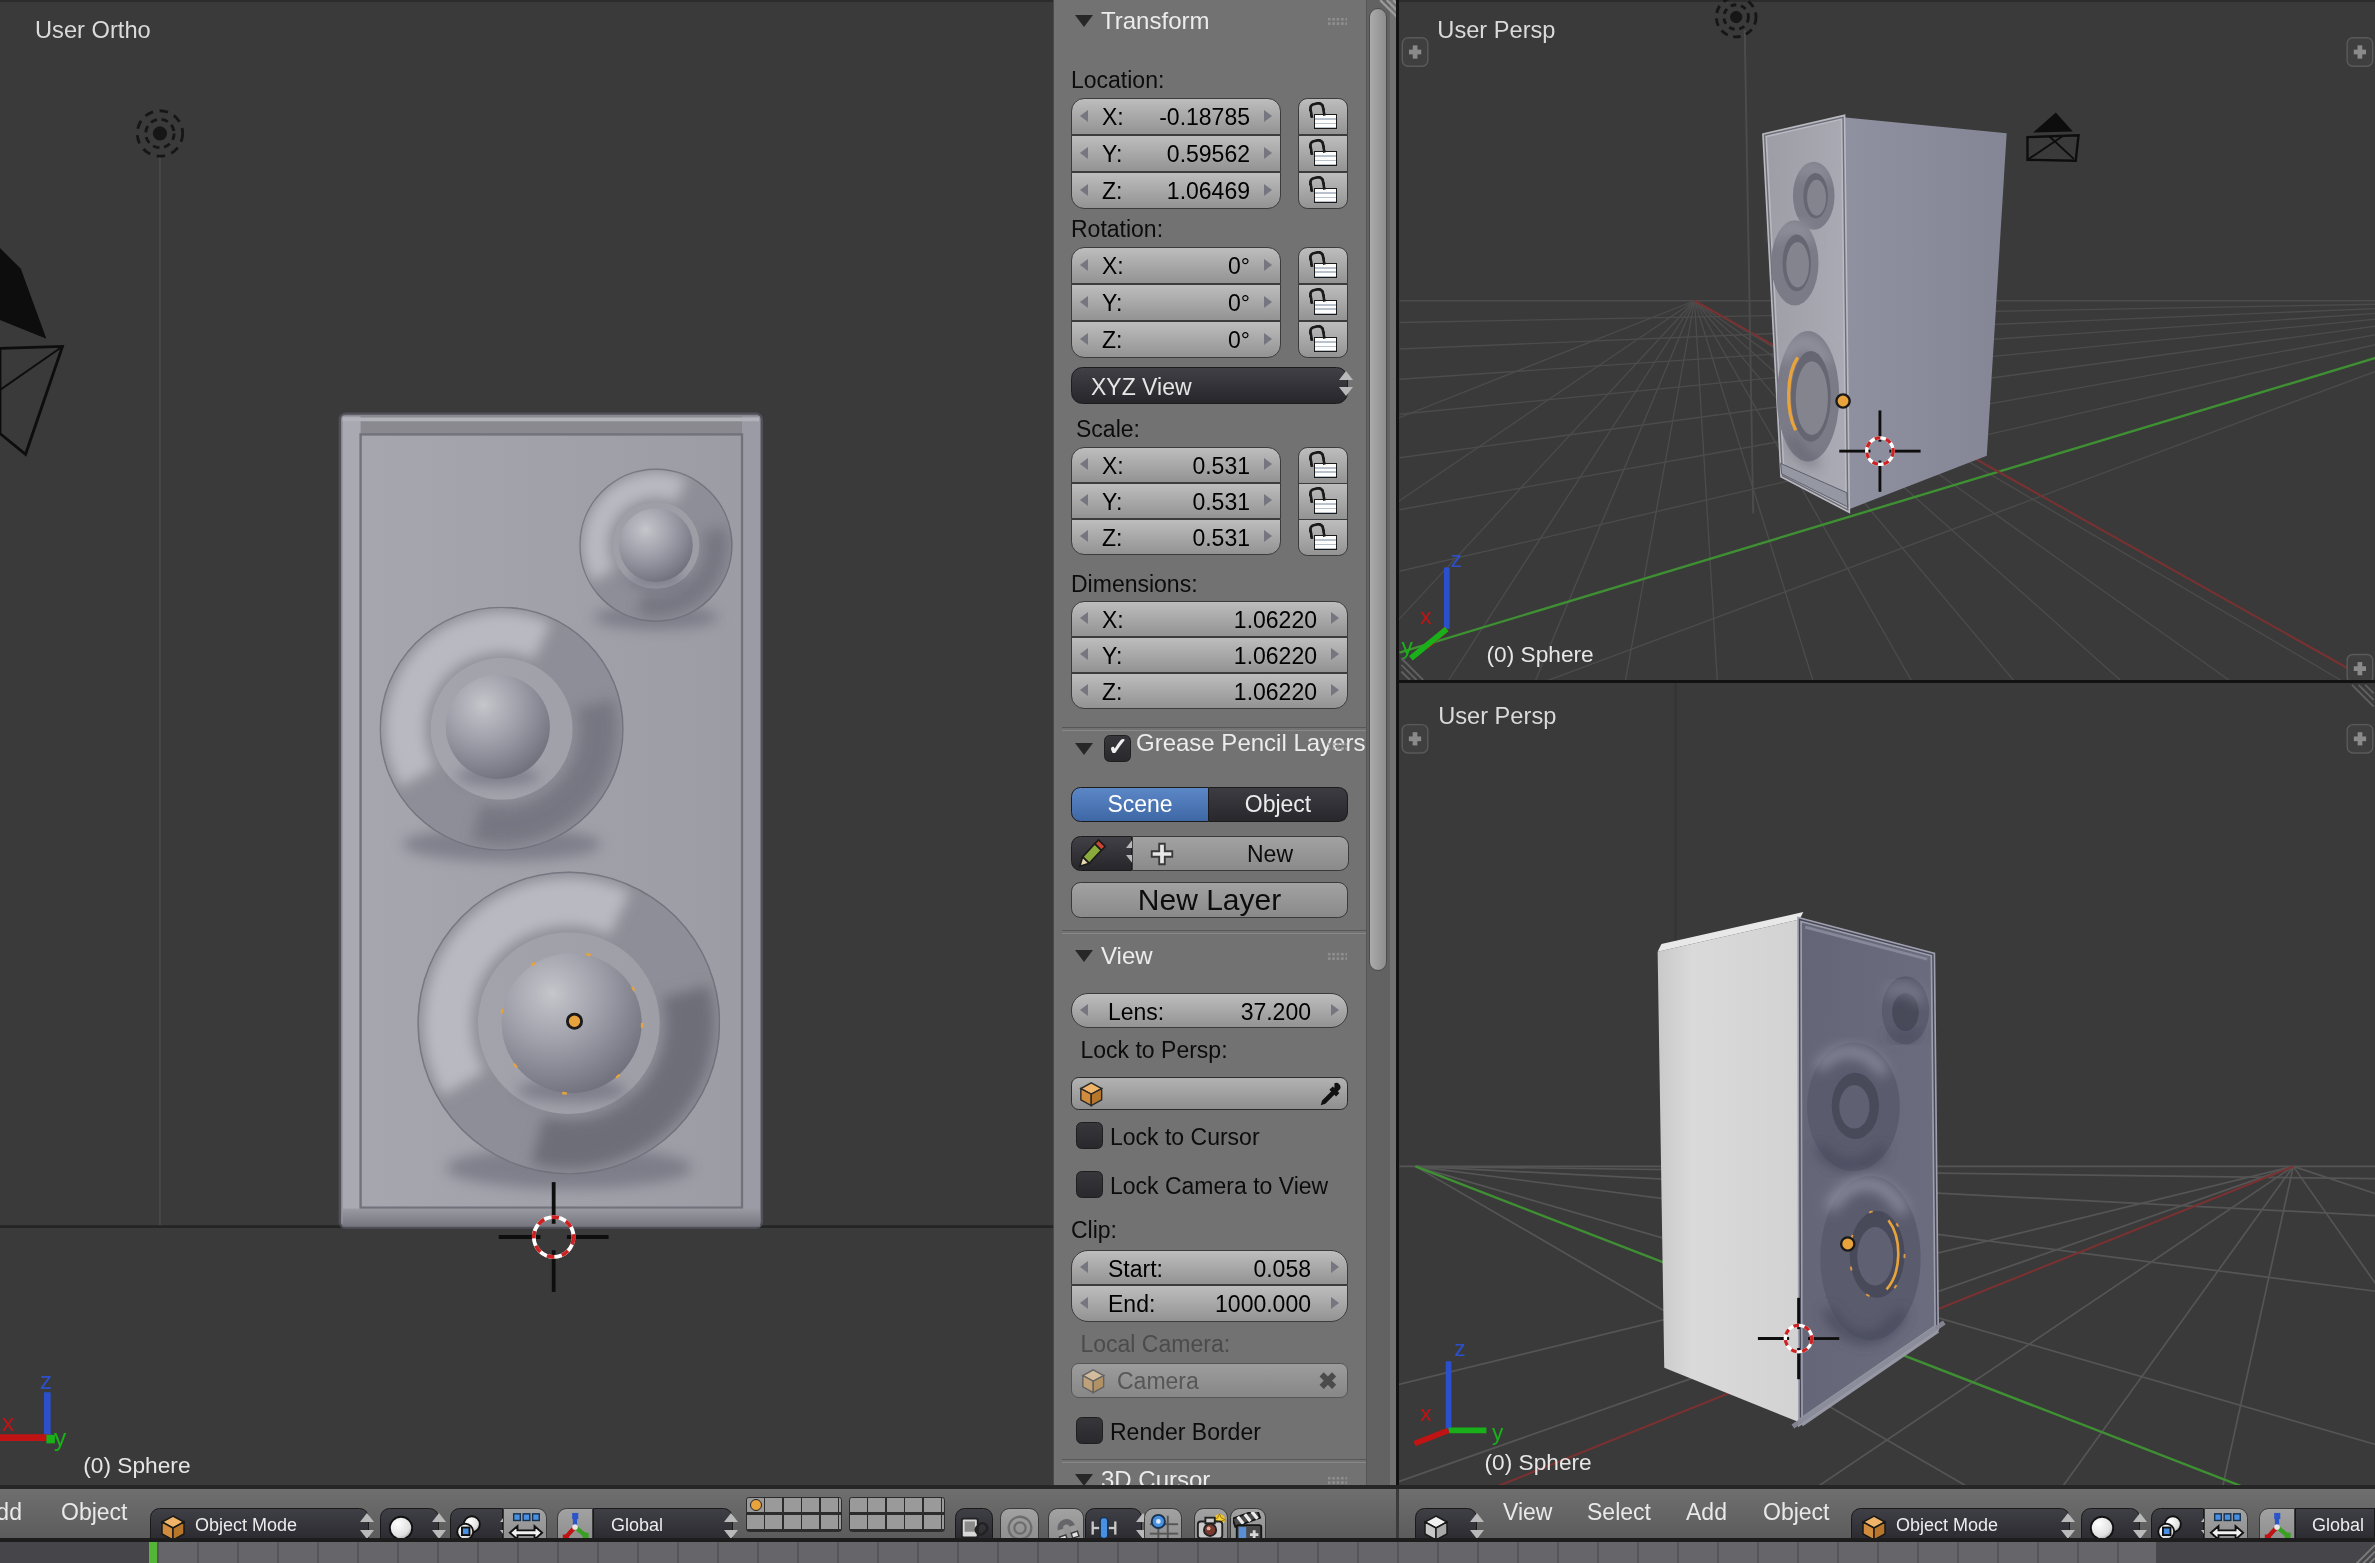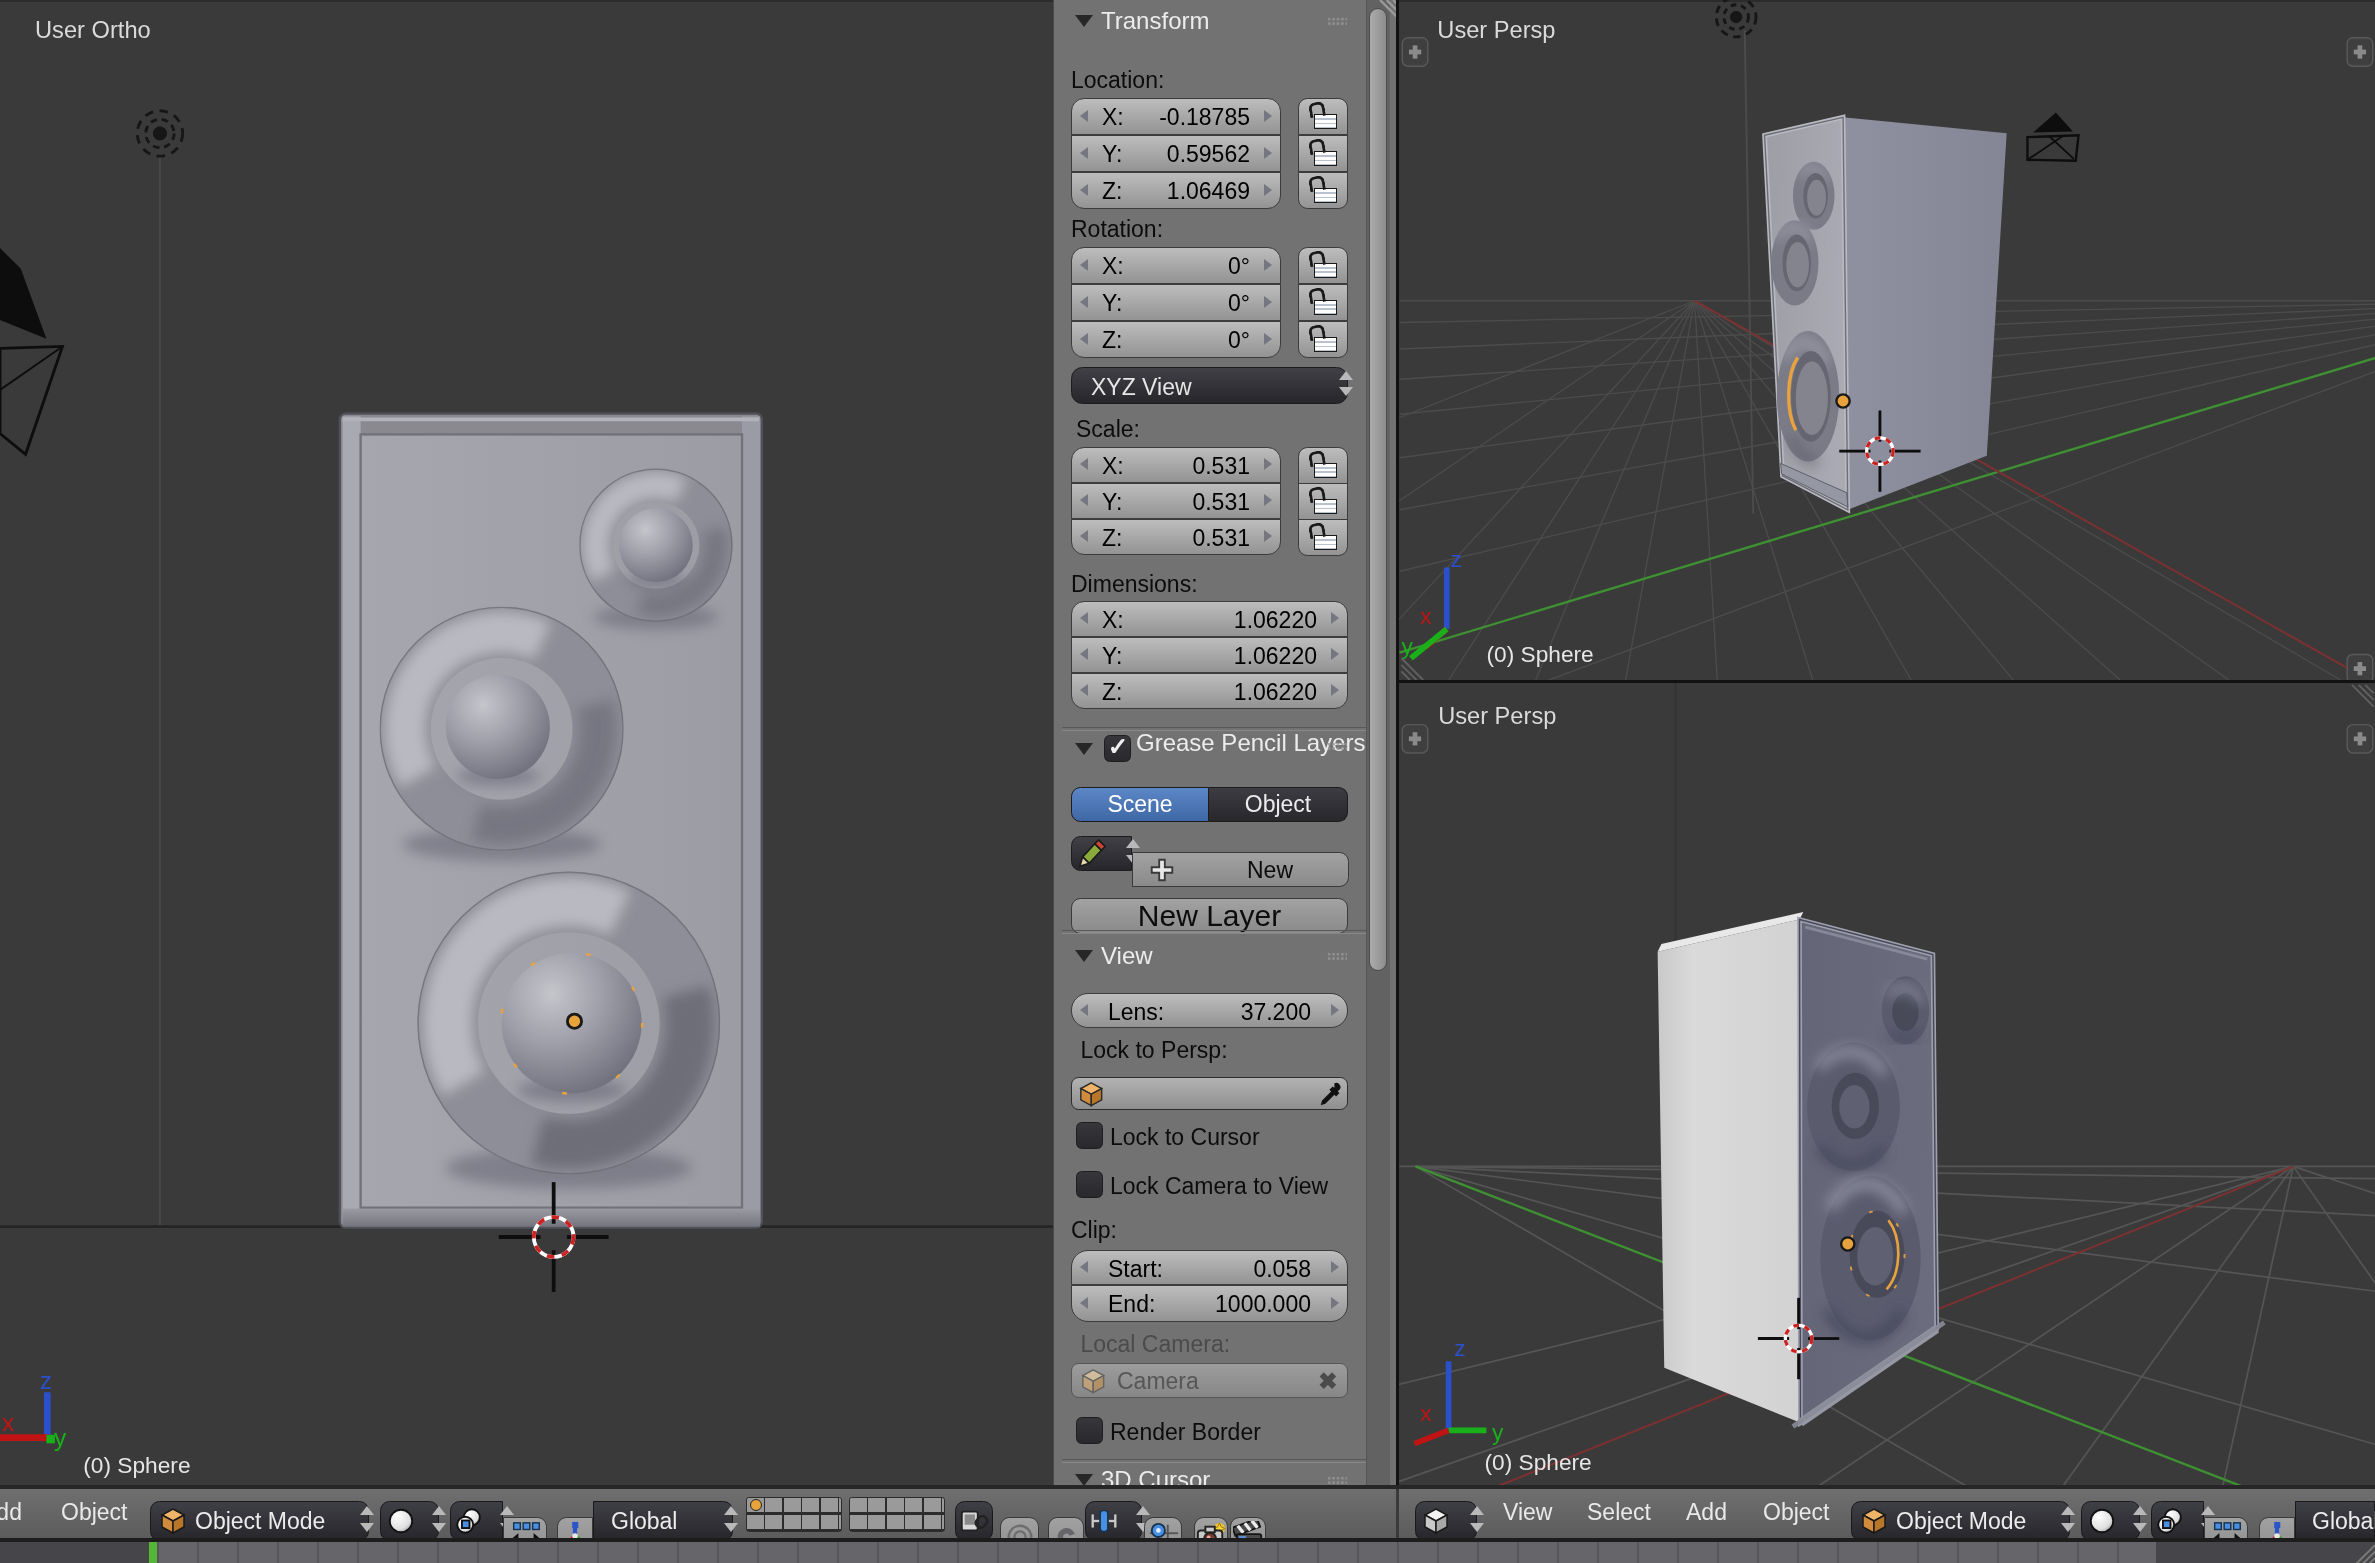--- a/index.html
+++ b/index.html
@@ -37,23 +37,23 @@
   .sep{position:absolute;left:7.6px;width:314px;height:1.9px;border-top:0.9px solid #585858;border-bottom:0.9px solid #888;}
   .lock{position:absolute;width:50px;height:37px;background:linear-gradient(#bdbdbd,#939393);
     border:0.9px solid #3c3c3c;box-sizing:border-box;}
   .lock:before{content:"";position:absolute;left:15px;top:15px;width:21px;height:13.2px;
     background:repeating-linear-gradient(#fdfdfd 0 2.8px,#b9c2cc 2.8px 4.7px);border:1.9px solid #1a1a1a;}
   .lock:after{content:"";position:absolute;left:9.5px;top:2.8px;width:10.4px;height:12.3px;
     border:3.3px solid #1a1a1a;border-bottom:none;border-radius:6.6px 6.6px 0 0;
     transform:rotate(-10deg);background:transparent;}
   
   .hdr{position:absolute;top:1489px;height:49px;background:linear-gradient(#6f6f6f,#5c5c5c);}
-  .hbtn{position:absolute;top:12px;height:40px;background:linear-gradient(#3f3f46,#26262b);
-    border:0.9px solid #191919;border-radius:9.5px;box-sizing:border-box;color:#ececec;font-size:23px;}
-  .hlight{background:linear-gradient(#a2a2a2,#8a8a8a);border:0.9px solid #3a3a3a;margin-top:16px;}
+  .hbtn{position:absolute;top:19px;height:40px;background:linear-gradient(#3f3f46,#26262b);
+    border:0.9px solid #191919;border-radius:9.5px;box-sizing:border-box;color:#ececec;font-size:18px;}
+  .hlight{background:linear-gradient(#a2a2a2,#8a8a8a);border:0.9px solid #3a3a3a;}
   .htxt{position:absolute;top:9.5px;color:#e9e9e9;font-size:23px;}
   .lgrid{position:absolute;top:7.6px;width:96px;height:35px;background:#9a9a9a;
     border:1.9px solid #2c2c2c;border-radius:2.8px;box-sizing:border-box;
     background-image:repeating-linear-gradient(90deg, transparent 0 16.7px, #2c2c2c 16.7px 18.5px),
                      repeating-linear-gradient(transparent 0 14px, #2c2c2c 14px 16.6px);}
   
   #tl{position:absolute;left:0;top:1542px;width:2375px;height:22px;background:#66666a;}
 </style>
 </head>
 <body>

